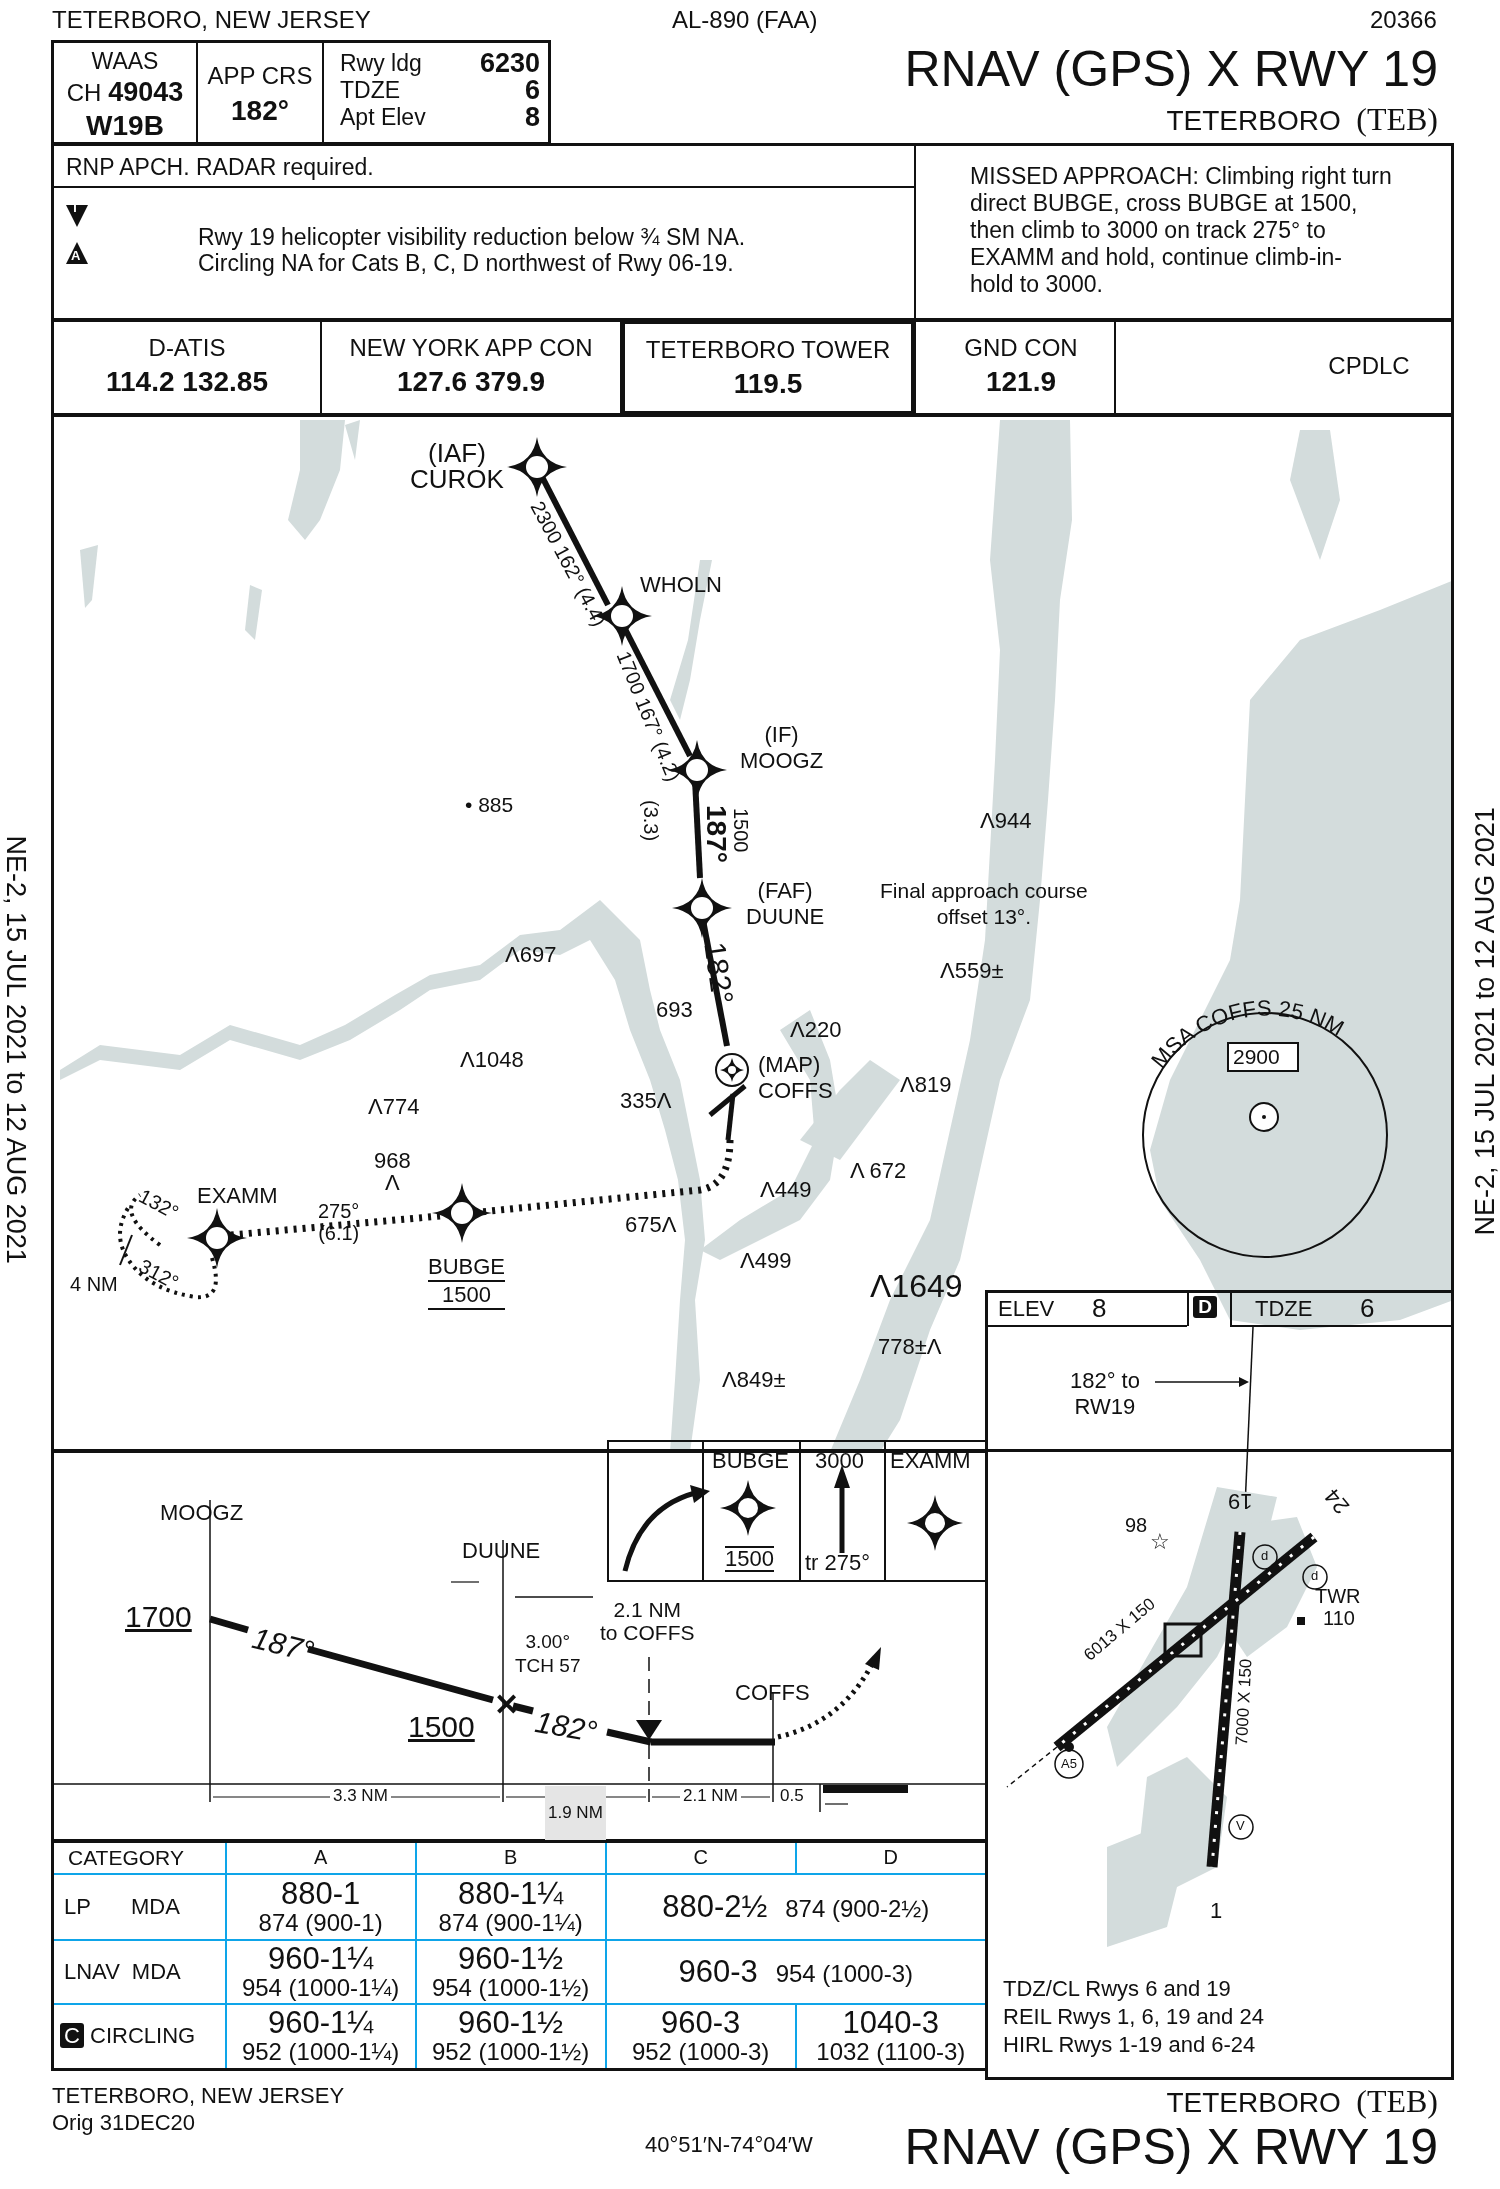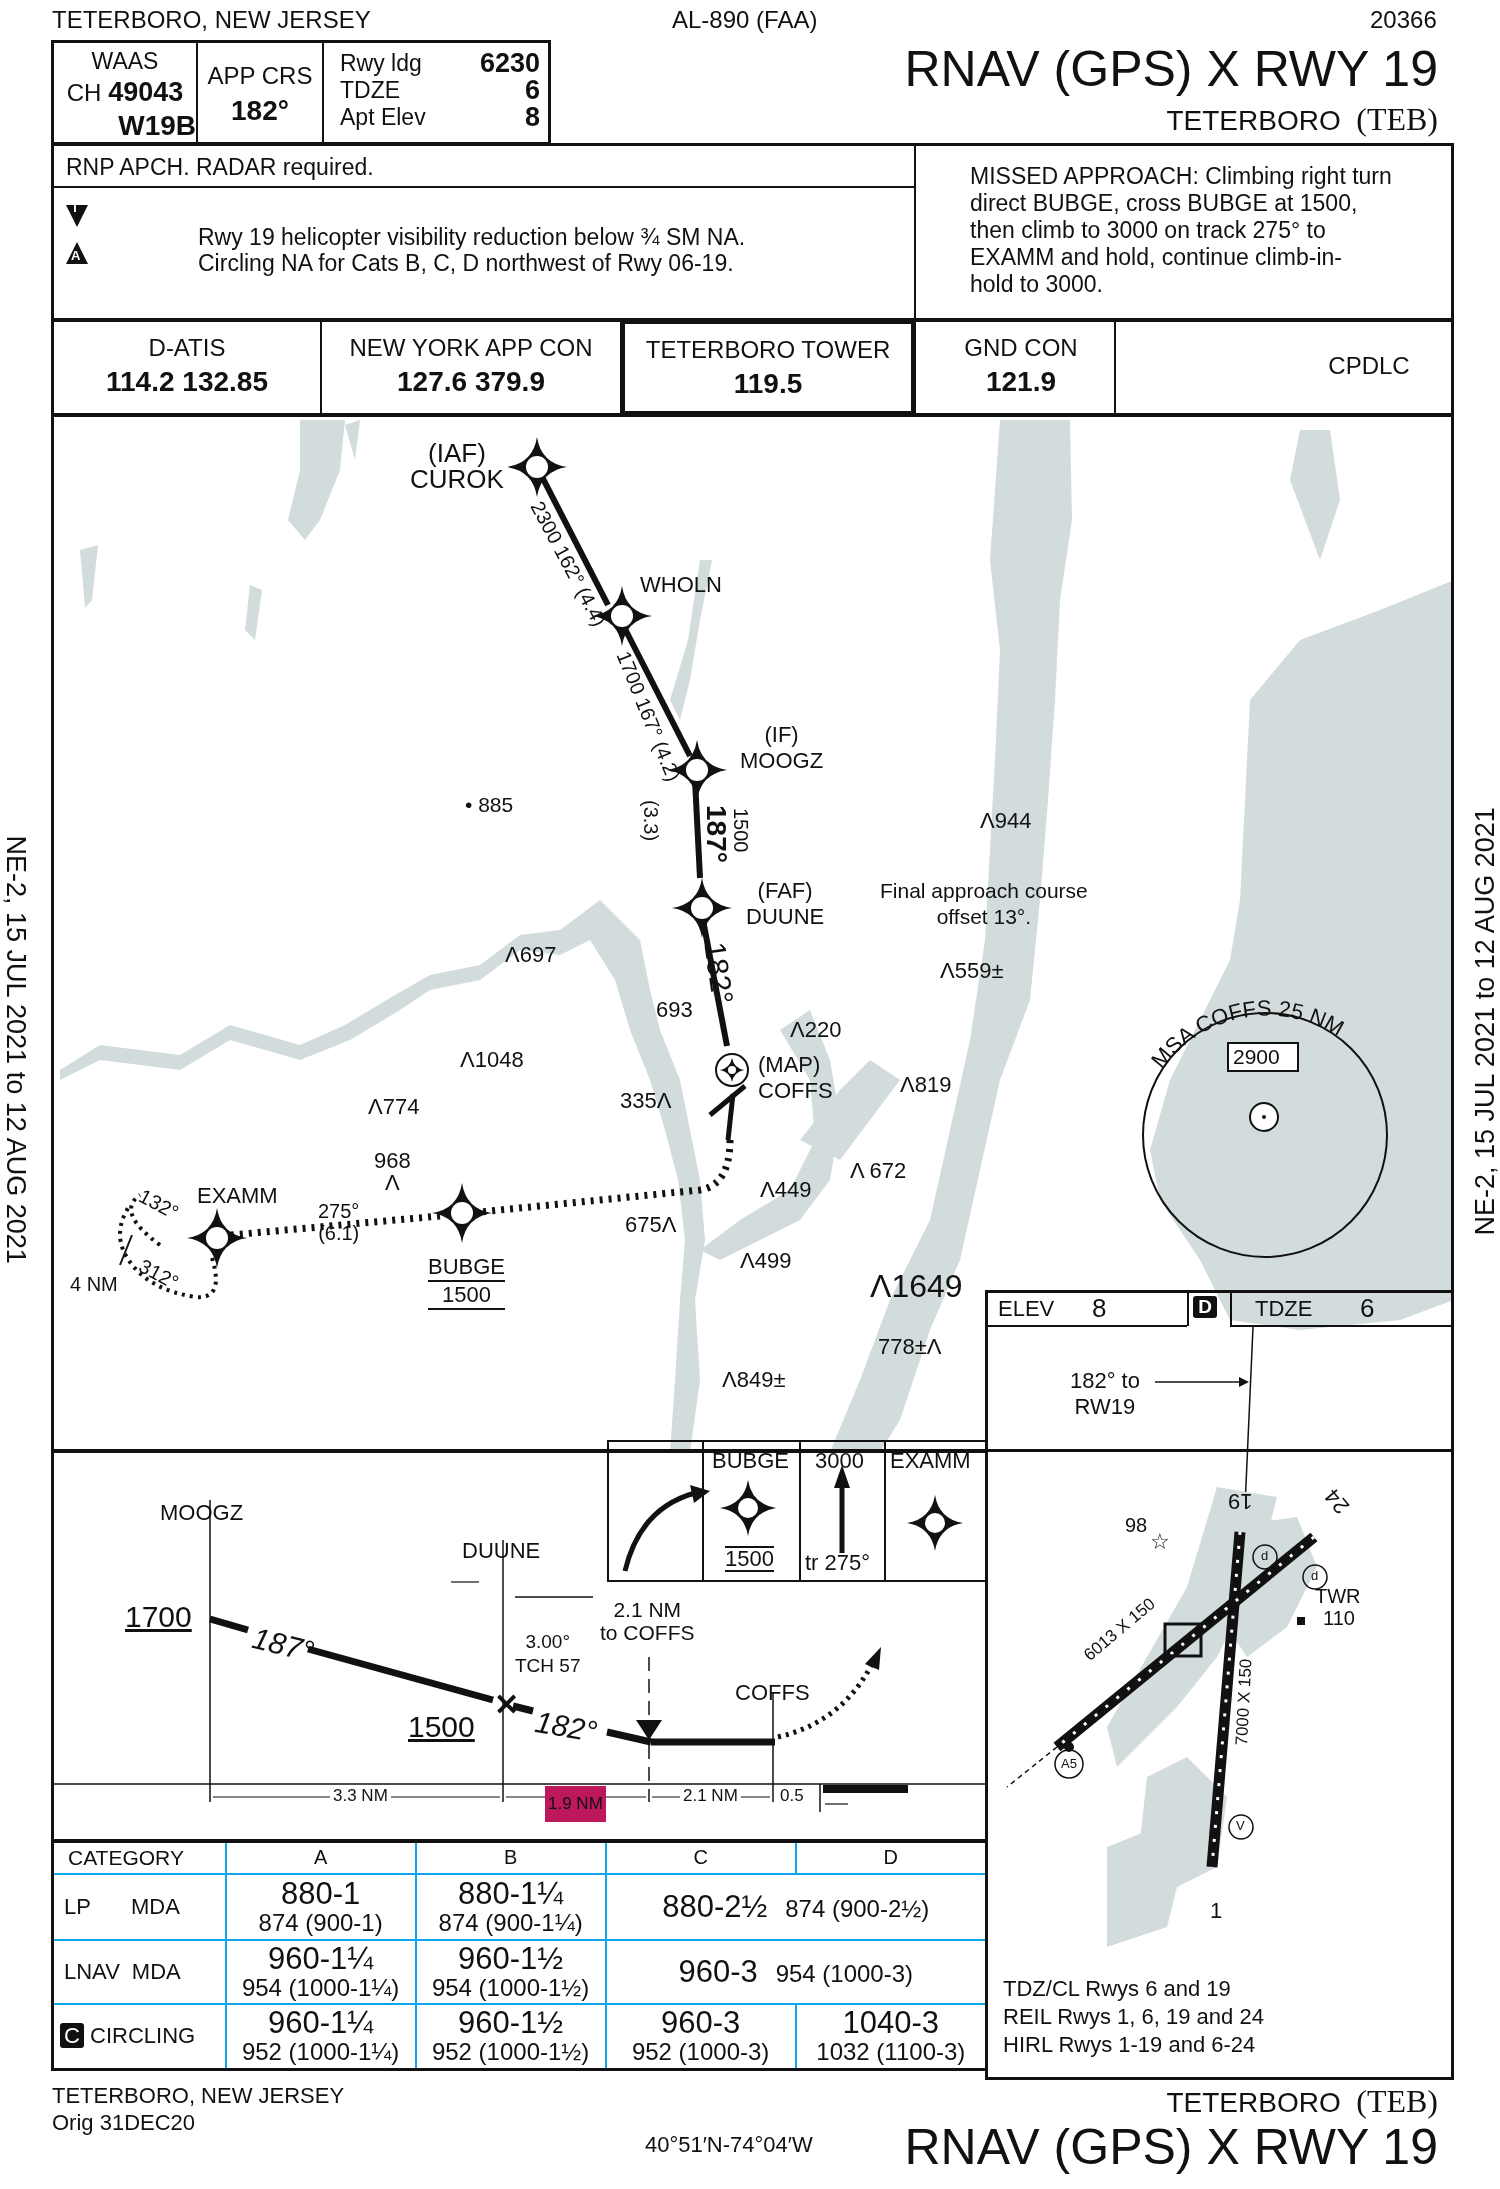--- a/index.html
+++ b/index.html
@@ -27,21 +27,21 @@
 <div class="t" style="left:672px;top:6px;font-size:24px;">AL-890 (FAA)</div>
 <div class="t" style="left:1370px;top:6px;font-size:24px;">20366</div>
 <div class="t" style="right:62px;top:40px;font-size:50px;">RNAV (GPS) X RWY 19</div>
 <div class="t" style="right:62px;top:101px;font-size:28px;"><span>TETERBORO</span>&nbsp;&nbsp;<span style="font-family:'Liberation Serif',serif;font-size:32px;">(TEB)</span></div>
 
 <div class="box" style="left:51px;top:40px;width:500px;height:105px;"></div>
 <div class="vline" style="left:196px;top:42px;height:101px;"></div>
 <div class="vline" style="left:322px;top:42px;height:101px;"></div>
 <div class="t c" style="left:54px;width:142px;top:48px;font-size:23px;">WAAS</div>
 <div class="t c" style="left:54px;width:142px;top:77px;font-size:24px;"><span>CH</span> <b style="font-size:27px;">49043</b></div>
-<div class="t c b" style="left:54px;width:142px;top:110px;font-size:28px;text-align:right;">W19B</div>
+<div class="t c b" style="left:54px;width:142px;top:110px;font-size:28px;">W19B</div>
 <div class="t c" style="left:198px;width:124px;top:62px;font-size:24px;">APP CRS</div>
 <div class="t c b" style="left:198px;width:124px;top:95px;font-size:28px;">182°</div>
 <div class="t" style="left:340px;top:50px;font-size:23px;">Rwy ldg</div>
 <div class="t b" style="right:960px;top:48px;font-size:27px;">6230</div>
 <div class="t" style="left:340px;top:77px;font-size:23px;">TDZE</div>
 <div class="t b" style="right:960px;top:75px;font-size:27px;">6</div>
 <div class="t" style="left:340px;top:104px;font-size:23px;">Apt Elev</div>
 <div class="t b" style="right:960px;top:102px;font-size:27px;">8</div>
 
 <div class="box" style="left:51px;top:143px;width:1403px;height:178px;"></div>
@@ -338,21 +338,21 @@
 <div class="t c" style="left:515px;top:1630px;font-size:19px;line-height:24px;">
     <div>3.00°</div>
     <div>TCH 57</div>
   </div>
 <div class="t c" style="left:600px;top:1598px;font-size:21px;line-height:23px;">
     <div>2.1 NM</div>
     <div>to COFFS</div>
   </div>
 <div class="t" style="left:735px;top:1680px;font-size:22px;">COFFS</div>
 <div class="t" style="left:330px;top:1786px;font-size:17px;background:#fff;padding:0 3px;">3.3 NM</div>
-<div class="t" style="left:545px;top:1786px;font-size:17px;background:#be185d;padding:8px 3px;">1.9 NM</div>
+<div class="t" style="left:545px;top:1786px;font-size:17px;background:#e5e5e5;padding:17px 3px;">1.9 NM</div>
 <div class="t" style="left:680px;top:1786px;font-size:17px;background:#fff;padding:0 3px;">2.1 NM</div>
 <div class="t" style="left:780px;top:1786px;font-size:17px;">0.5</div>
 
 <table class="mins" style="left:51px;top:1840px;width:937px;border:3px solid #111;">
   <tbody>
       <tr style="height:32px;">
     <td style="width:158px;text-align:left;padding-left:14px;font-size:21px;">CATEGORY</td>
     <td style="width:192px;font-size:20px;">A</td>
     <td style="width:192px;font-size:20px;">B</td>
     <td style="width:192px;font-size:20px;">C</td>

